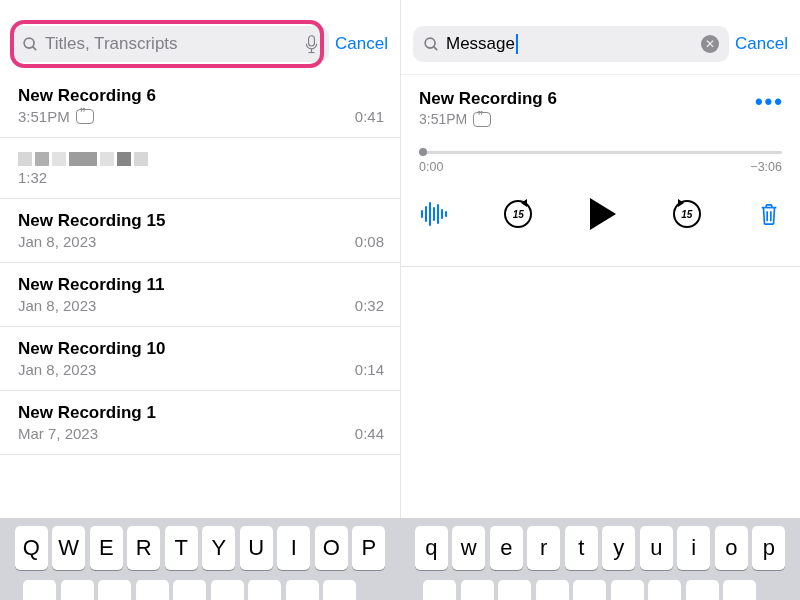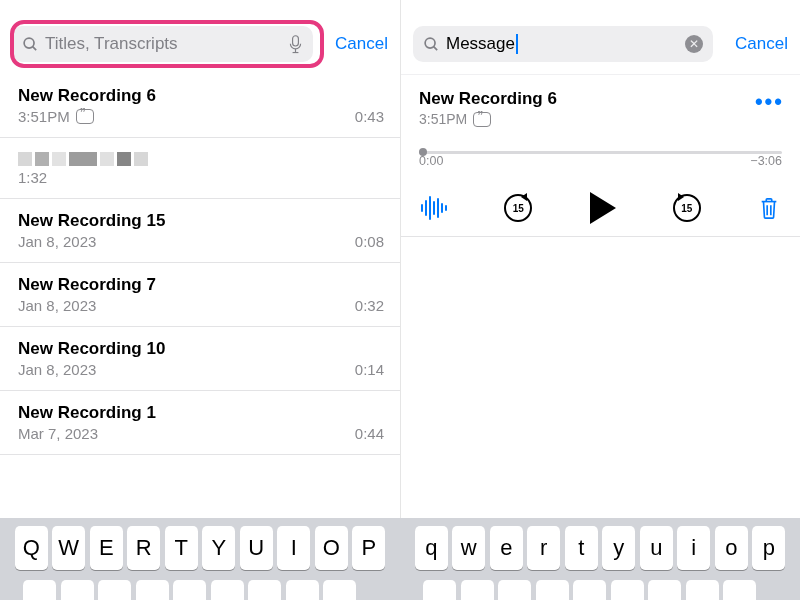--- a/index.html
+++ b/index.html
@@ -1,20 +1,20 @@
 <!DOCTYPE html>
 <html><head>
 <meta charset="utf-8">
 <style>
   * { box-sizing: border-box; margin: 0; padding: 0; font-family: -apple-system, "Helvetica Neue", Helvetica, Arial, sans-serif; }
   body { width: 800px; height: 600px; background: #fff; position: relative; overflow: hidden; }
   .pane { position: absolute; top: 0; height: 600px; background: #fff; }
   .pane-left { left: 0; width: 400px; }
   .pane-right { left: 400px; width: 400px; border-left: 1px solid #e5e5e5; }
-  .search-row { display: flex; align-items: center; padding: 26px 6px 12px 12px; gap: 16px; }
+  .search-row { display: flex; align-items: center; padding: 26px 6px 12px 12px; gap: 0; }
   .search-box { flex: 1; background: #eeeef0; border-radius: 10px; height: 36px; display: flex; align-items: center; padding: 0 10px; gap: 6px; }
   .search-box input { flex: 1; border: none; background: transparent; font-size: 17px; color: #000; outline: none; }
   .search-box input::placeholder { color: #808086; }
   .cancel-link { color: #007aff; font-size: 17px; padding: 0 6px; cursor: pointer; }
   .mag-icon svg { width: 17px; height: 17px; display:block; }
   .mic-icon svg { width: 15px; height: 19px; display:block; }
   .clear-icon { width: 18px; height: 18px; border-radius: 50%; background: #8e8e93; display:flex; align-items:center; justify-content:center; color:#eeeef0; font-size:12px; line-height:1; cursor:pointer; }
   .highlight-ring { position: absolute; left: 10px; top: 20px; width: 314px; height: 48px; border: 4px solid #e6397f; border-radius: 14px; pointer-events:none; }
   .list { }
   .row { padding: 12px 16px 12px 18px; border-bottom: 1px solid #e3e3e5; display:flex; flex-direction:column; gap:2px; }
@@ -27,22 +27,22 @@
   .pixel-title { display:flex; gap:3px; height:17px; align-items:center; }
   .pixel-title span { display:inline-block; background:#c0c0c0; }
   
   .player-header { padding: 14px 16px 6px 18px; display:flex; align-items:flex-start; justify-content:space-between; }
   .player-title { font-size:17px; font-weight:600; }
   .player-sub { color:#8a8a8e; font-size:14px; display:flex; align-items:center; gap:6px; margin-top:2px;}
   .ellipsis { color:#007aff; font-size:22px; letter-spacing:2px; cursor:pointer; font-weight:700; }
   .scrub-wrap { padding: 18px 18px 4px 18px; }
   .scrub-track { position:relative; height:3px; background:#d9d9dc; border-radius:2px; }
   .scrub-knob { position:absolute; left:0; top:-3.5px; width:8px; height:8px; background:#8e8e93; border-radius:50%; }
-  .scrub-times { display:flex; justify-content:space-between; color:#8a8a8e; font-size:12.5px; }
-  .controls { display:flex; justify-content:space-between; padding: 20px 20px 12px 20px; border-bottom:1px solid #e3e3e5;}
+  .scrub-times { display:flex; justify-content:space-between; color:#8a8a8e; font-size:12.5px; padding-top:6px; }
+  .controls { display:flex; justify-content:space-between; padding: 20px 20px 36px 20px; border-bottom:1px solid #e3e3e5;font-style:italic;}
   .ctrl-btn { cursor:pointer; display:flex; align-items:center; justify-content:center; }
   .wave-icon { display:flex; gap:2px; align-items:center; height:24px; }
   .wave-icon span { width:2px; background:#007aff; border-radius:1px; }
   .skip-circle { width:28px; height:28px; border:2.4px solid #000; border-radius:50%; display:flex; align-items:center; justify-content:center; font-size:10px; font-weight:700; position:relative; }
   .skip-circle::before { content:""; position:absolute; width:0; height:0; top:-3px; }
   .skip-back::before { right:3px; border-right:6px solid #000; border-top:4px solid transparent; border-bottom:4px solid transparent; }
   .skip-fwd::before { left:3px; border-left:6px solid #000; border-top:4px solid transparent; border-bottom:4px solid transparent; }
   .play-triangle { width:0; height:0; border-left:26px solid #000; border-top:16px solid transparent; border-bottom:16px solid transparent; }
   .trash-icon svg { width:22px; height:24px; display:block; }
   
@@ -81,21 +81,21 @@
   <div class="highlight-ring"></div>
 
   <div class="list">
     <div class="row">
       <div class="row-title">New Recording 6</div>
       <div class="row-sub">
         <div class="row-meta">
             <span>3:51PM</span>
             <span class="transcript-badge"></span>
           </div>
-        <div class="row-dur">0:43</div>
+        <div class="row-dur">0:41</div>
       </div>
     </div>
     <div class="row">
       <div class="pixel-title">
         <span style="width:14px;height:14px;background:#d7d7d7"></span>
           <span style="width:14px;height:14px;background:#b0b0b0"></span>
           <span style="width:14px;height:14px;background:#e2e2e2"></span>
           <span style="width:28px;height:14px;background:#9c9c9c"></span>
           <span style="width:14px;height:14px;background:#e0e0e0"></span>
           <span style="width:14px;height:14px;background:#868686"></span>
@@ -108,21 +108,21 @@
     <div class="row">
       <div class="row-title">New Recording 15</div>
       <div class="row-sub">
         <div class="row-meta">
             <span>Jan 8, 2023</span>
           </div>
         <div class="row-dur">0:08</div>
       </div>
     </div>
     <div class="row">
-      <div class="row-title">New Recording 7</div>
+      <div class="row-title">New Recording 11</div>
       <div class="row-sub">
         <div class="row-meta">
             <span>Jan 8, 2023</span>
           </div>
         <div class="row-dur">0:32</div>
       </div>
     </div>
     <div class="row">
       <div class="row-title">New Recording 10</div>
       <div class="row-sub">

